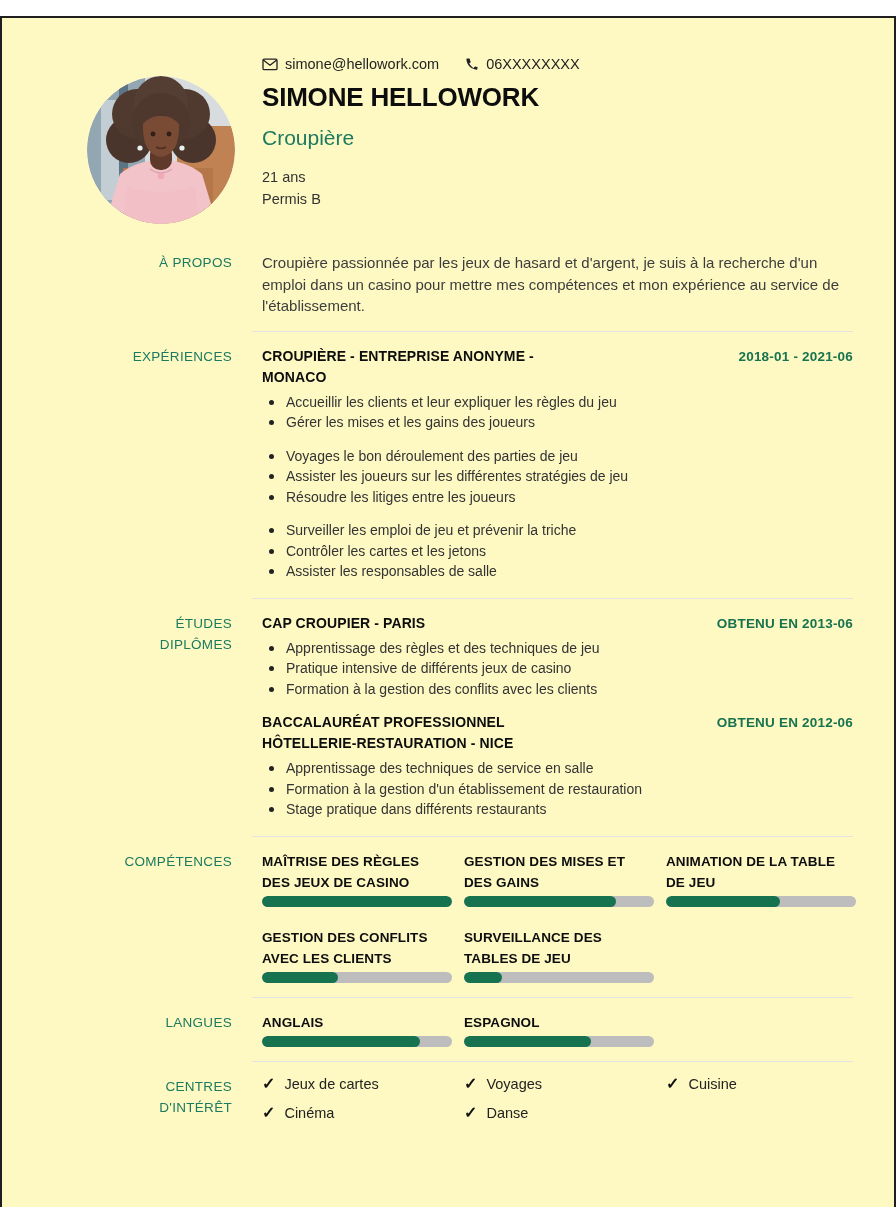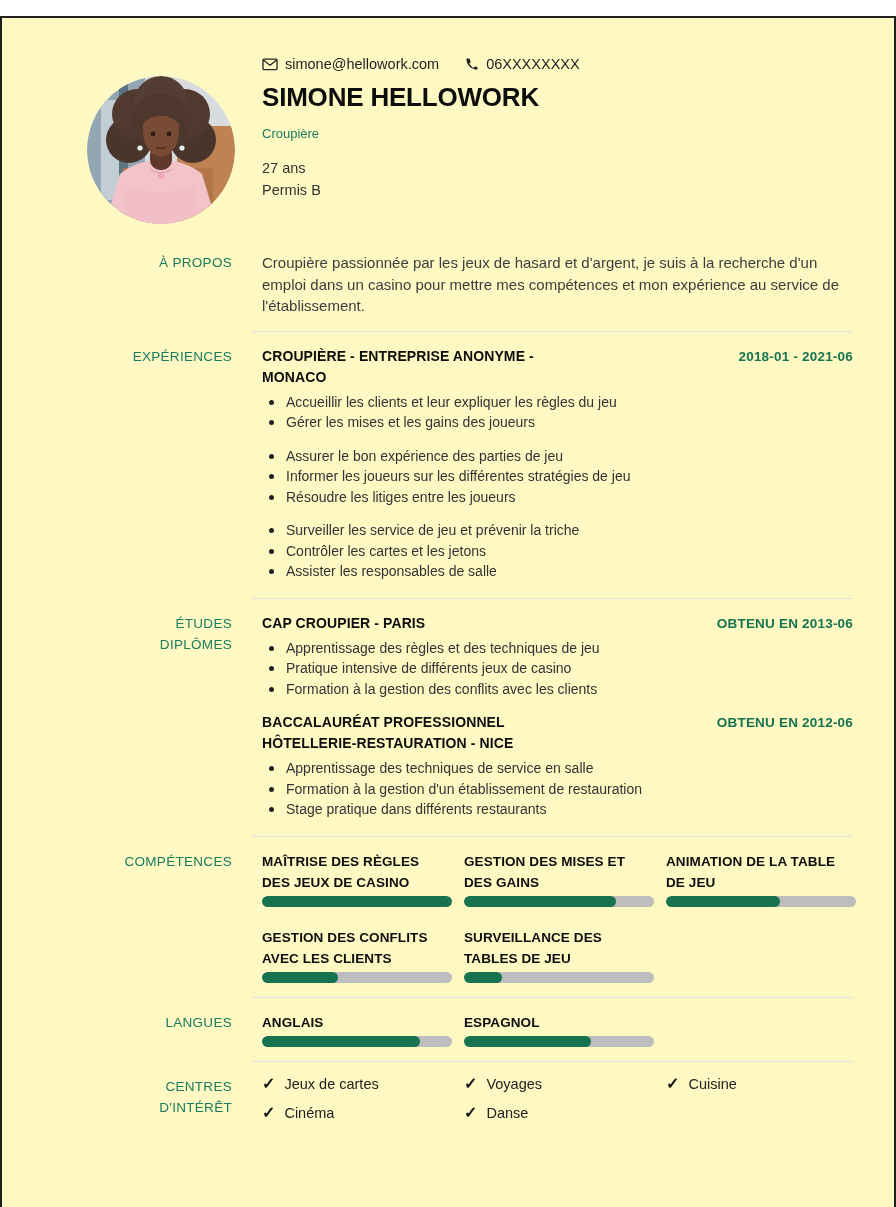--- a/index.html
+++ b/index.html
@@ -10,21 +10,21 @@
     background:#fef9c3; border:2px solid #1f1f1f; overflow:hidden;
   }
 
   
   .cv-header { display:grid; grid-template-columns:260px 1fr; padding:38px 41px 14px 0; }
   .avatar-wrap { width:148px; height:148px; border-radius:50%; overflow:hidden; margin:20px 0 0 85px; }
   .contact-row { display:flex; align-items:center; gap:26px; margin-bottom:7px; }
   .contact { display:flex; align-items:center; gap:7px; font-size:14.5px; color:#222; }
   .contact svg { display:block; }
   h1.name { font-size:26px; font-weight:700; color:#0d0d0d; letter-spacing:-0.2px; margin-top:10px; }
-  .job-title { color:#1B7A5F; font-size:13px; margin-top:13px; }
+  .job-title { color:#1B7A5F; font-size:21px; margin-top:13px; }
   .facts { margin-top:17px; font-size:14.5px; color:#333; line-height:21.5px; }
 
   
   .divider { height:1px; background:#e3e3e3; margin:0 41px 0 250px; }
   .section { display:grid; grid-template-columns:230px 1fr; column-gap:30px; padding:14px 41px 14px 0; }
   .section-label {
     display:block; margin-left:auto; max-width:115px; text-align:right;
     color:#1B7A5F; font-weight:400; font-size:13.5px; line-height:21px; letter-spacing:.3px;
   }
   .about-text { font-size:15px; line-height:21.5px; color:#3d3d3d; }
@@ -107,21 +107,21 @@
             <svg width="14" height="14" viewBox="0 0 14 14">
               <path d="M12.9 10.2c-.85-.1-1.67-.34-2.42-.7-.26-.12-.57-.06-.78.15l-1 1.25C6.9 9.9 5.2 8.3 4.2 6.4l1.25-1c.21-.2.27-.52.15-.78-.36-.75-.6-1.57-.7-2.42-.05-.4-.38-.7-.78-.7H2.1c-.42 0-.77.35-.74.77C1.8 8 6 12.2 11.63 12.64c.42.03.77-.32.77-.74v-1.92c0-.4-.3-.73-.7-.78z" fill="#222"></path>
             </svg>
           </span>
           <span>06XXXXXXXX</span>
         </span>
       </div>
       <h1 class="name">SIMONE HELLOWORK</h1>
       <div class="job-title">Croupière</div>
       <div class="facts">
-        <div>27 ans</div>
+        <div>21 ans</div>
         <div>Permis B</div>
       </div>
     </div>
   </header>
 
   <section class="section">
     <span class="section-label">À PROPOS</span>
     <p class="about-text">Croupière passionnée par les jeux de hasard et d'argent, je suis à la recherche d'un emploi dans un casino pour mettre mes compétences et mon expérience au service de l'établissement.</p>
   </section>
 
@@ -145,38 +145,38 @@
               <span class="dot"></span>
               <span>Gérer les mises et les gains des joueurs</span>
             </li>
         </ul>
       </div>
 
       <div class="entry">
         <ul class="bullets">
           <li>
               <span class="dot"></span>
-              <span>Assurer le bon expérience des parties de jeu</span>
-            </li>
-          <li>
-              <span class="dot"></span>
-              <span>Informer les joueurs sur les différentes stratégies de jeu</span>
+              <span>Voyages le bon déroulement des parties de jeu</span>
+            </li>
+          <li>
+              <span class="dot"></span>
+              <span>Assister les joueurs sur les différentes stratégies de jeu</span>
             </li>
           <li>
               <span class="dot"></span>
               <span>Résoudre les litiges entre les joueurs</span>
             </li>
         </ul>
       </div>
 
       <div class="entry">
         <ul class="bullets">
           <li>
               <span class="dot"></span>
-              <span>Surveiller les service de jeu et prévenir la triche</span>
+              <span>Surveiller les emploi de jeu et prévenir la triche</span>
             </li>
           <li>
               <span class="dot"></span>
               <span>Contrôler les cartes et les jetons</span>
             </li>
           <li>
               <span class="dot"></span>
               <span>Assister les responsables de salle</span>
             </li>
         </ul>

